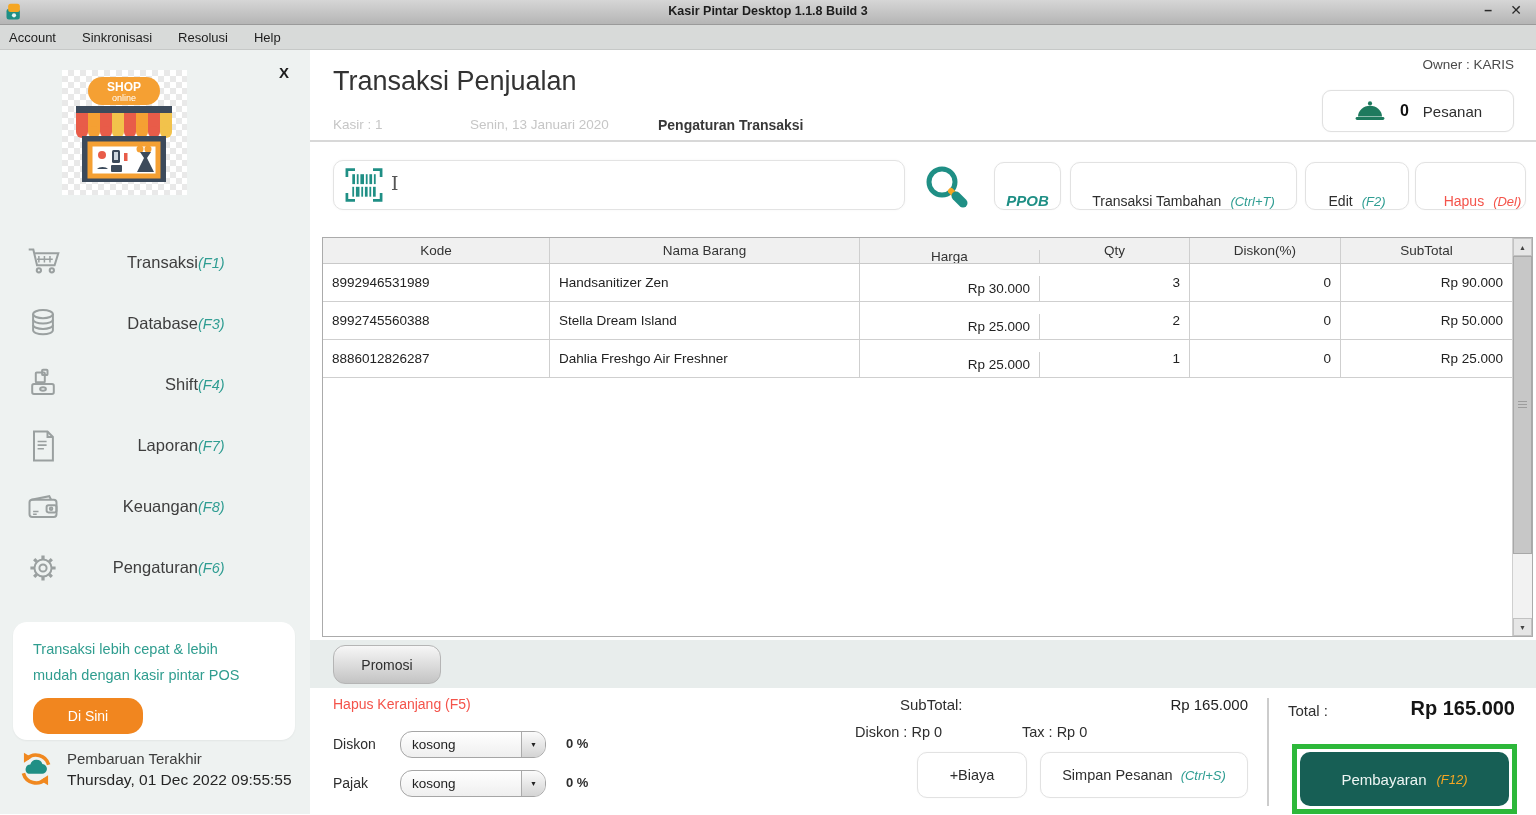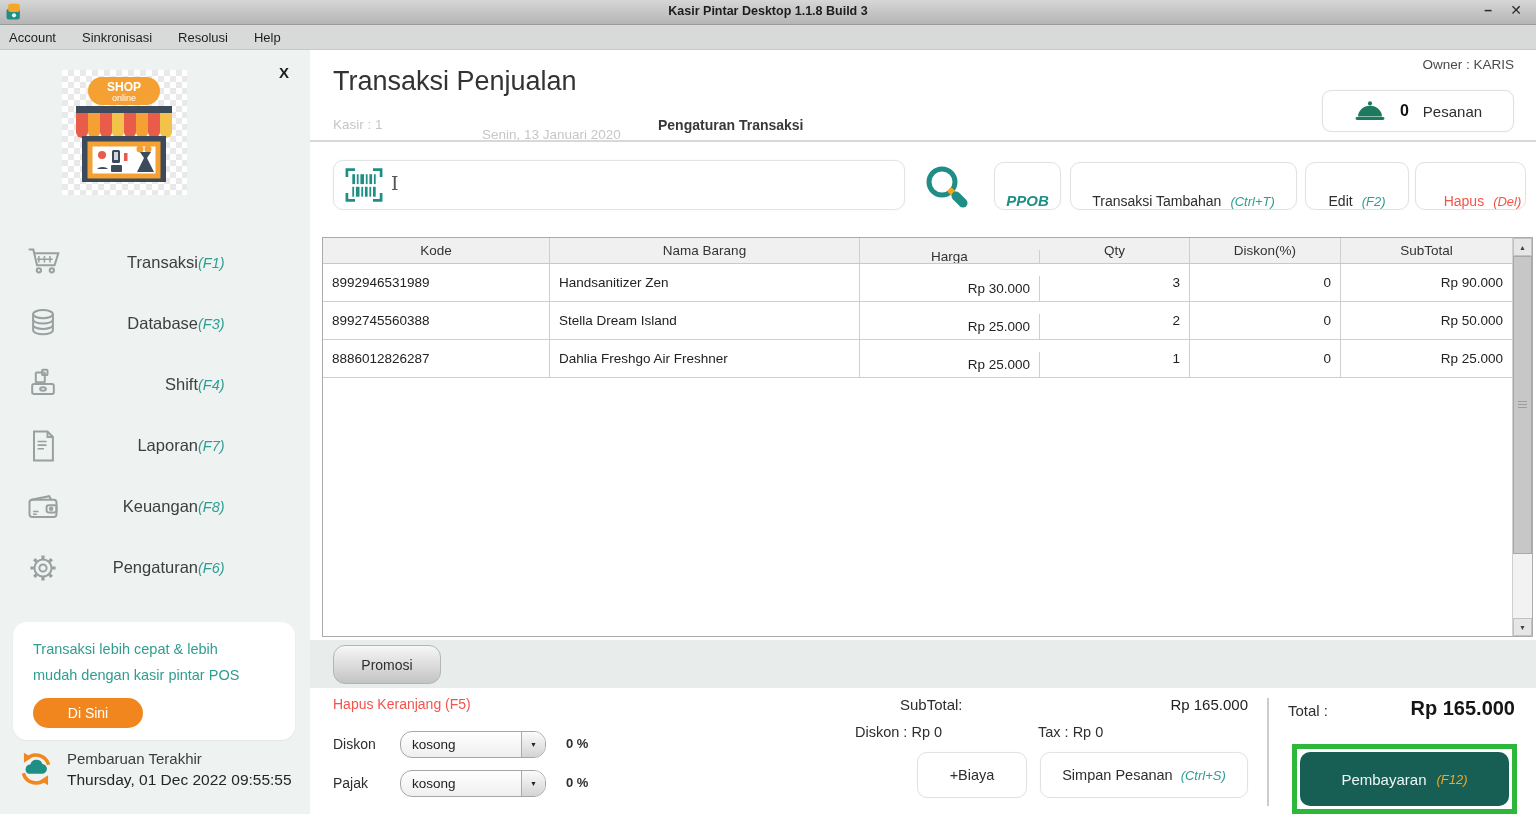--- a/index.html
+++ b/index.html
@@ -32,32 +32,32 @@
                      linear-gradient(45deg,#e9e9e9 25%,transparent 25%,transparent 75%,#e9e9e9 75%);
     background-size:12px 12px; background-position:0 0,6px 6px; }
   .nav { position:absolute; top:182px; left:0; right:0; }
   .nav-item { height:61px; display:flex; align-items:center; padding-left:25px; cursor:pointer; }
   .nav-item .nicon { width:40px; flex:none; display:flex; align-items:center; }
   .nav-item .nlabel { width:133px; font-size:16.5px; color:#3e3e3e;text-align:right; }
   .nav-item .nshort { font-size:14.5px; font-style:italic; color:#2f9d92; }
   .promo { position:absolute; left:13px; top:572px; width:282px; height:118px; background:#fff; border-radius:14px; box-shadow:0 1px 2px rgba(0,0,0,.05); }
   .promo .pline { margin-left:20px; font-size:14.5px; color:#2f9d8f; line-height:26px; }
   .promo .pline:first-child { margin-top:14px; }
-  .disini { position:absolute; left:20px; top:76px; width:110px; height:30px; border-radius:15px; background:#f1861f; border:none; color:#fff; font-size:14px; font-family:inherit; cursor:pointer; }
+  .disini { position:absolute; left:20px; top:76px; width:110px; height:36px; border-radius:15px; background:#f1861f; border:none; color:#fff; font-size:14px; font-family:inherit; cursor:pointer; }
   .update { position:absolute; left:15px; top:698px; display:flex; }
   .update .utxt { margin-left:10px; }
   .update .utitle { font-size:15px; color:#3c3c3c; margin-top:2px; }
   .update .ustamp { font-size:15.5px; color:#262626; margin-top:4px; }
 
   
   .owner { position:absolute; top:7px; right:22px; font-size:13.5px; color:#4a4a4a; }
   .page-title { position:absolute; left:23px; top:16px; font-size:27px; color:#333; }
   .subrow { position:absolute; top:67px; left:0; right:0; font-size:13.5px; }
   .kasir { position:absolute; left:23px; color:#c6c6c6; }
-  .hdate { position:absolute; left:172px; color:#c6c6c6;margin-top:10px; }
+  .hdate { position:absolute; left:160px; color:#c6c6c6; }
   .settings-link { position:absolute; left:348px; color:#383838; font-weight:600; font-size:14px; cursor:pointer; }
   .pesanan-btn { position:absolute; top:40px; right:22px; width:192px; height:42px; background:#fff; border:1px solid #e0e0e0; border-radius:9px; display:flex; align-items:center; justify-content:center; gap:14px; cursor:pointer; box-shadow:0 0 2px rgba(0,0,0,.05); }
   .pesanan-btn .ocount { font-size:16px; font-weight:bold; color:#111; }
   .pesanan-btn .olabel { font-size:15px; color:#2e2e2e; }
   .hdivider { position:absolute; left:0; right:0; top:90px; height:2px; background:#d8d8d8; }
 
   
   .bwrap { position:absolute; left:23px; top:110px; width:572px; height:50px; }
   .bfield { width:100%; height:100%; border:1px solid #e3e3e3; border-radius:10px; padding-left:64px; font-size:15px; font-family:inherit; outline:none; box-shadow:0 0 3px rgba(0,0,0,.04); }
   .bwrap .bicon { position:absolute; left:11px; top:7px; pointer-events:none; }
@@ -101,21 +101,21 @@
   .footer { position:absolute; left:0; right:0; top:638px; height:126px; }
   .hk { position:absolute; left:23px; top:8px; font-size:14px; color:#f4534a; cursor:pointer; }
   .frow-lab { position:absolute; left:23px; font-size:14px; color:#2e2e2e; }
   .combo { position:absolute; left:90px; width:146px; height:27px; border:1px solid #a6a6a6; border-radius:12px; background:linear-gradient(#fff,#efefef); display:flex; cursor:pointer; overflow:hidden; }
   .combo .cval { flex:1; font-size:13.5px; color:#222; padding-left:11px; line-height:25px; }
   .combo .cbtn { width:24px; border-left:1px solid #ababab; background:linear-gradient(#fbfbfb,#d4d4d4); display:flex; align-items:center; justify-content:center; font-size:7px; color:#222; }
   .pct { position:absolute; left:256px; font-size:13px; font-weight:600; color:#2e2e2e; }
   .sub-lab { position:absolute; left:590px; top:8px; font-size:15px; color:#2e2e2e; }
   .sub-val { position:absolute; right:288px; top:8px; font-size:15px; color:#222; }
   .disc-amt { position:absolute; left:545px; top:36px; font-size:14.5px; color:#2e2e2e; }
-  .tax-amt { position:absolute; left:728px; top:36px; font-size:14.5px; color:#2e2e2e; }
+  .tax-amt { position:absolute; left:712px; top:36px; font-size:14.5px; color:#2e2e2e; }
   .ft-btn { position:absolute; top:64px; height:46px; background:#fff; border:1px solid #e2e2e2; border-radius:10px; display:flex; align-items:center; justify-content:center; gap:8px; font-family:inherit; cursor:pointer; box-shadow:0 0 2px rgba(0,0,0,.04); }
   .btn-biaya { left:607px; width:110px; font-size:14.5px; color:#2e2e2e; }
   .btn-simpan { left:730px; width:208px; }
   .btn-simpan .tb-lab { font-size:14.5px; }
   .vdiv { position:absolute; left:957px; top:10px; width:2px; height:108px; background:#cccccc; }
   .total-lab { position:absolute; left:978px; top:14px; font-size:15px; color:#2e2e2e; }
   .total-val { position:absolute; right:21px; top:9px; font-size:20px; font-weight:bold; color:#151515; }
   .payframe { position:absolute; left:982px; top:56px; width:225px; height:70px; border:5px solid #2db83a; display:flex; align-items:center; justify-content:center; }
   .btn-pay { width:209px; height:54px; background:#175f55; border:none; border-radius:10px; display:flex; align-items:center; justify-content:center; gap:10px; font-family:inherit; cursor:pointer; }
   .btn-pay .pay-lab { color:#eef6f4; font-size:15px; }

